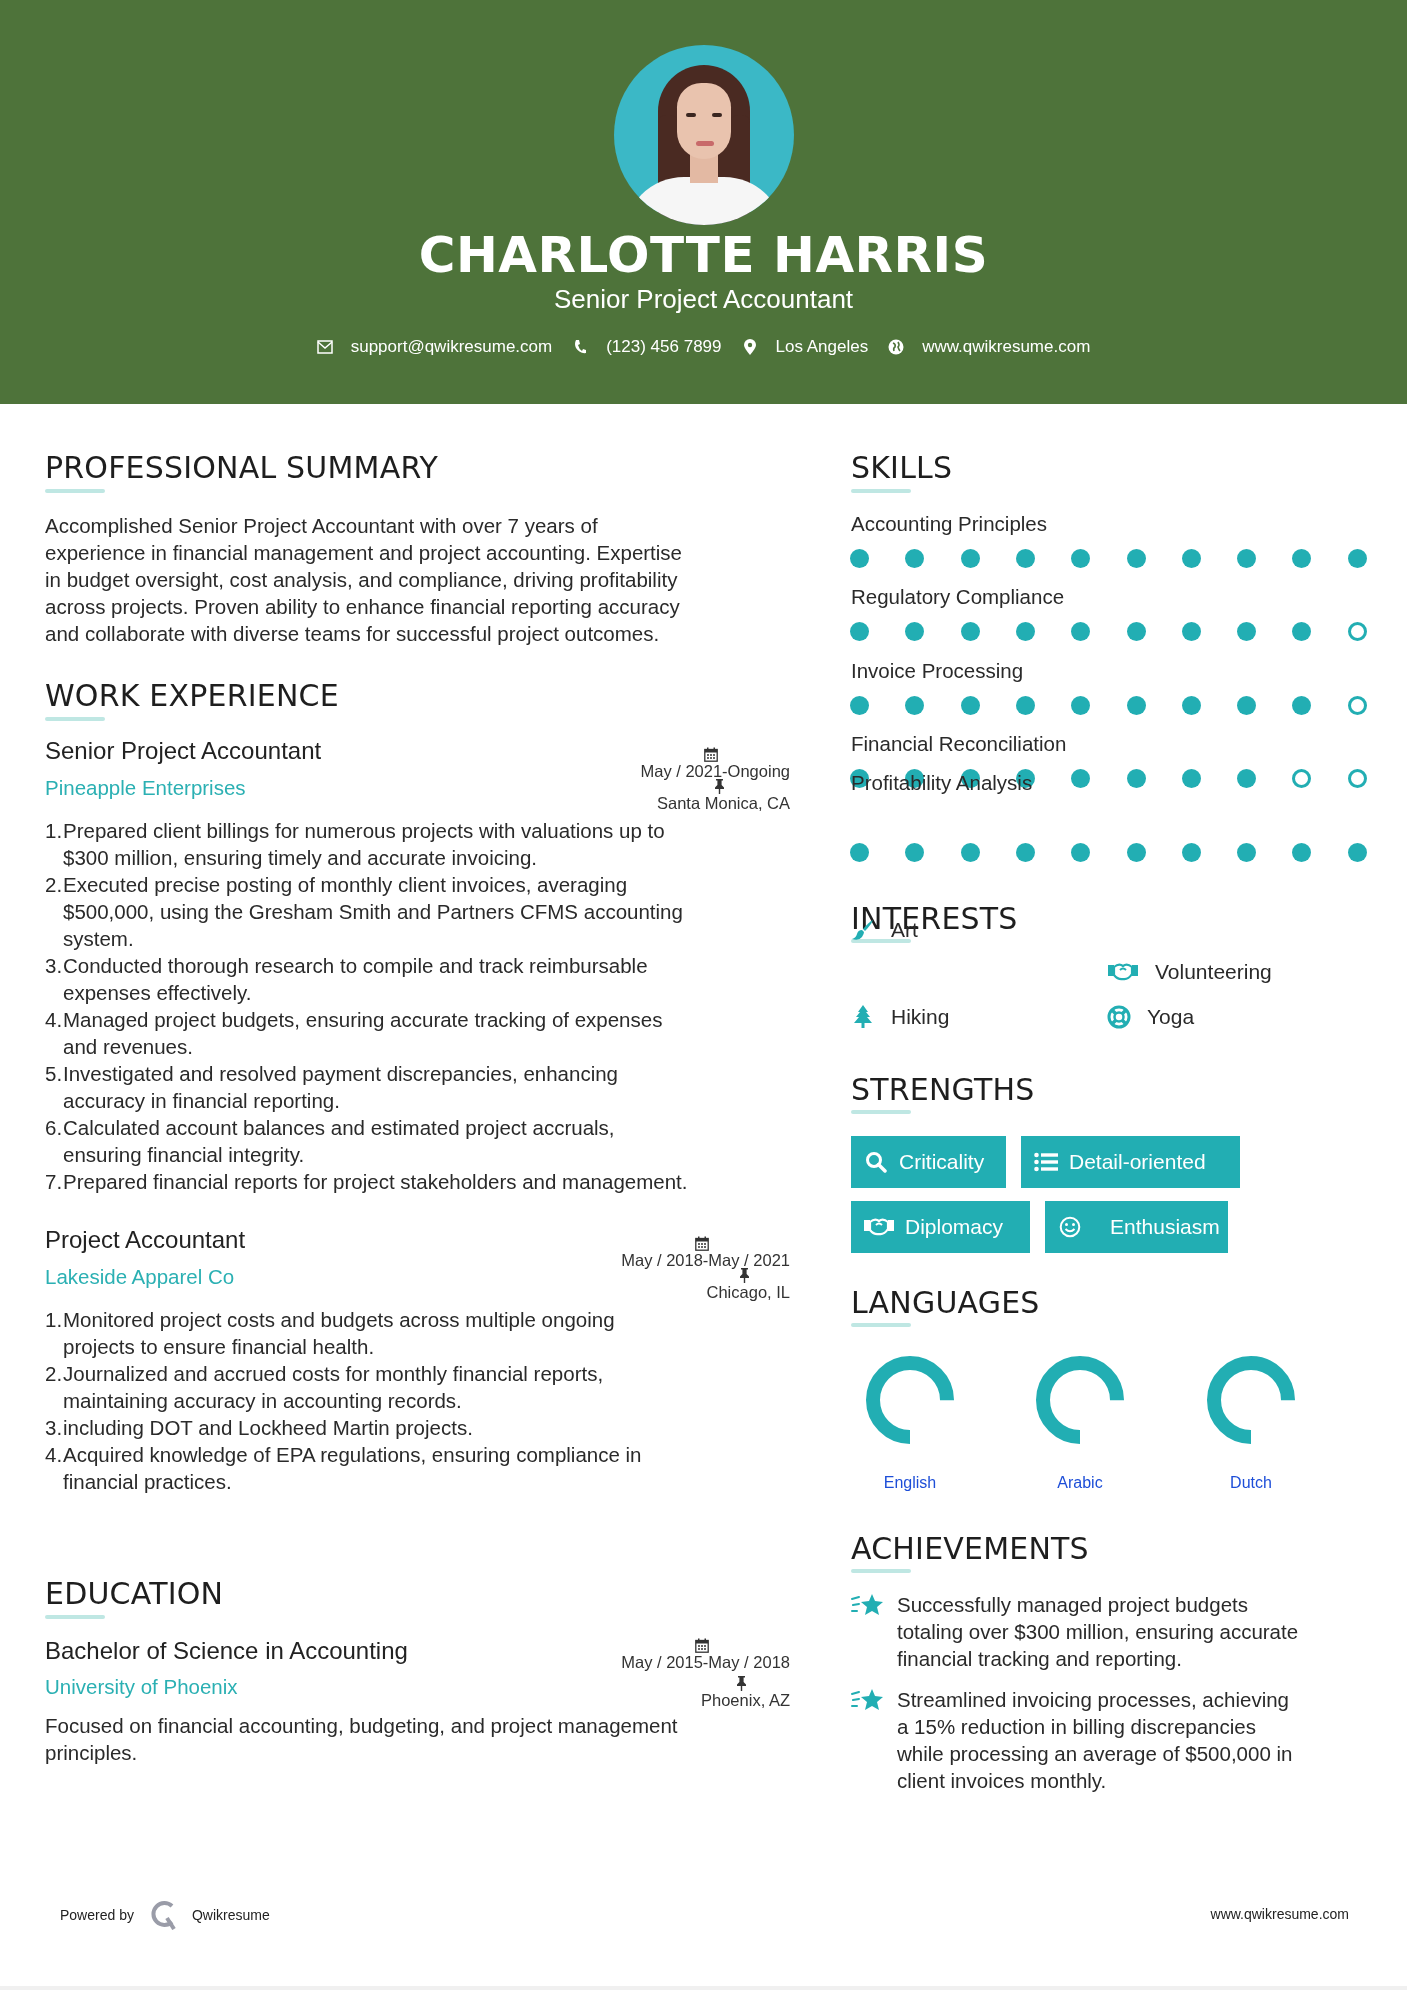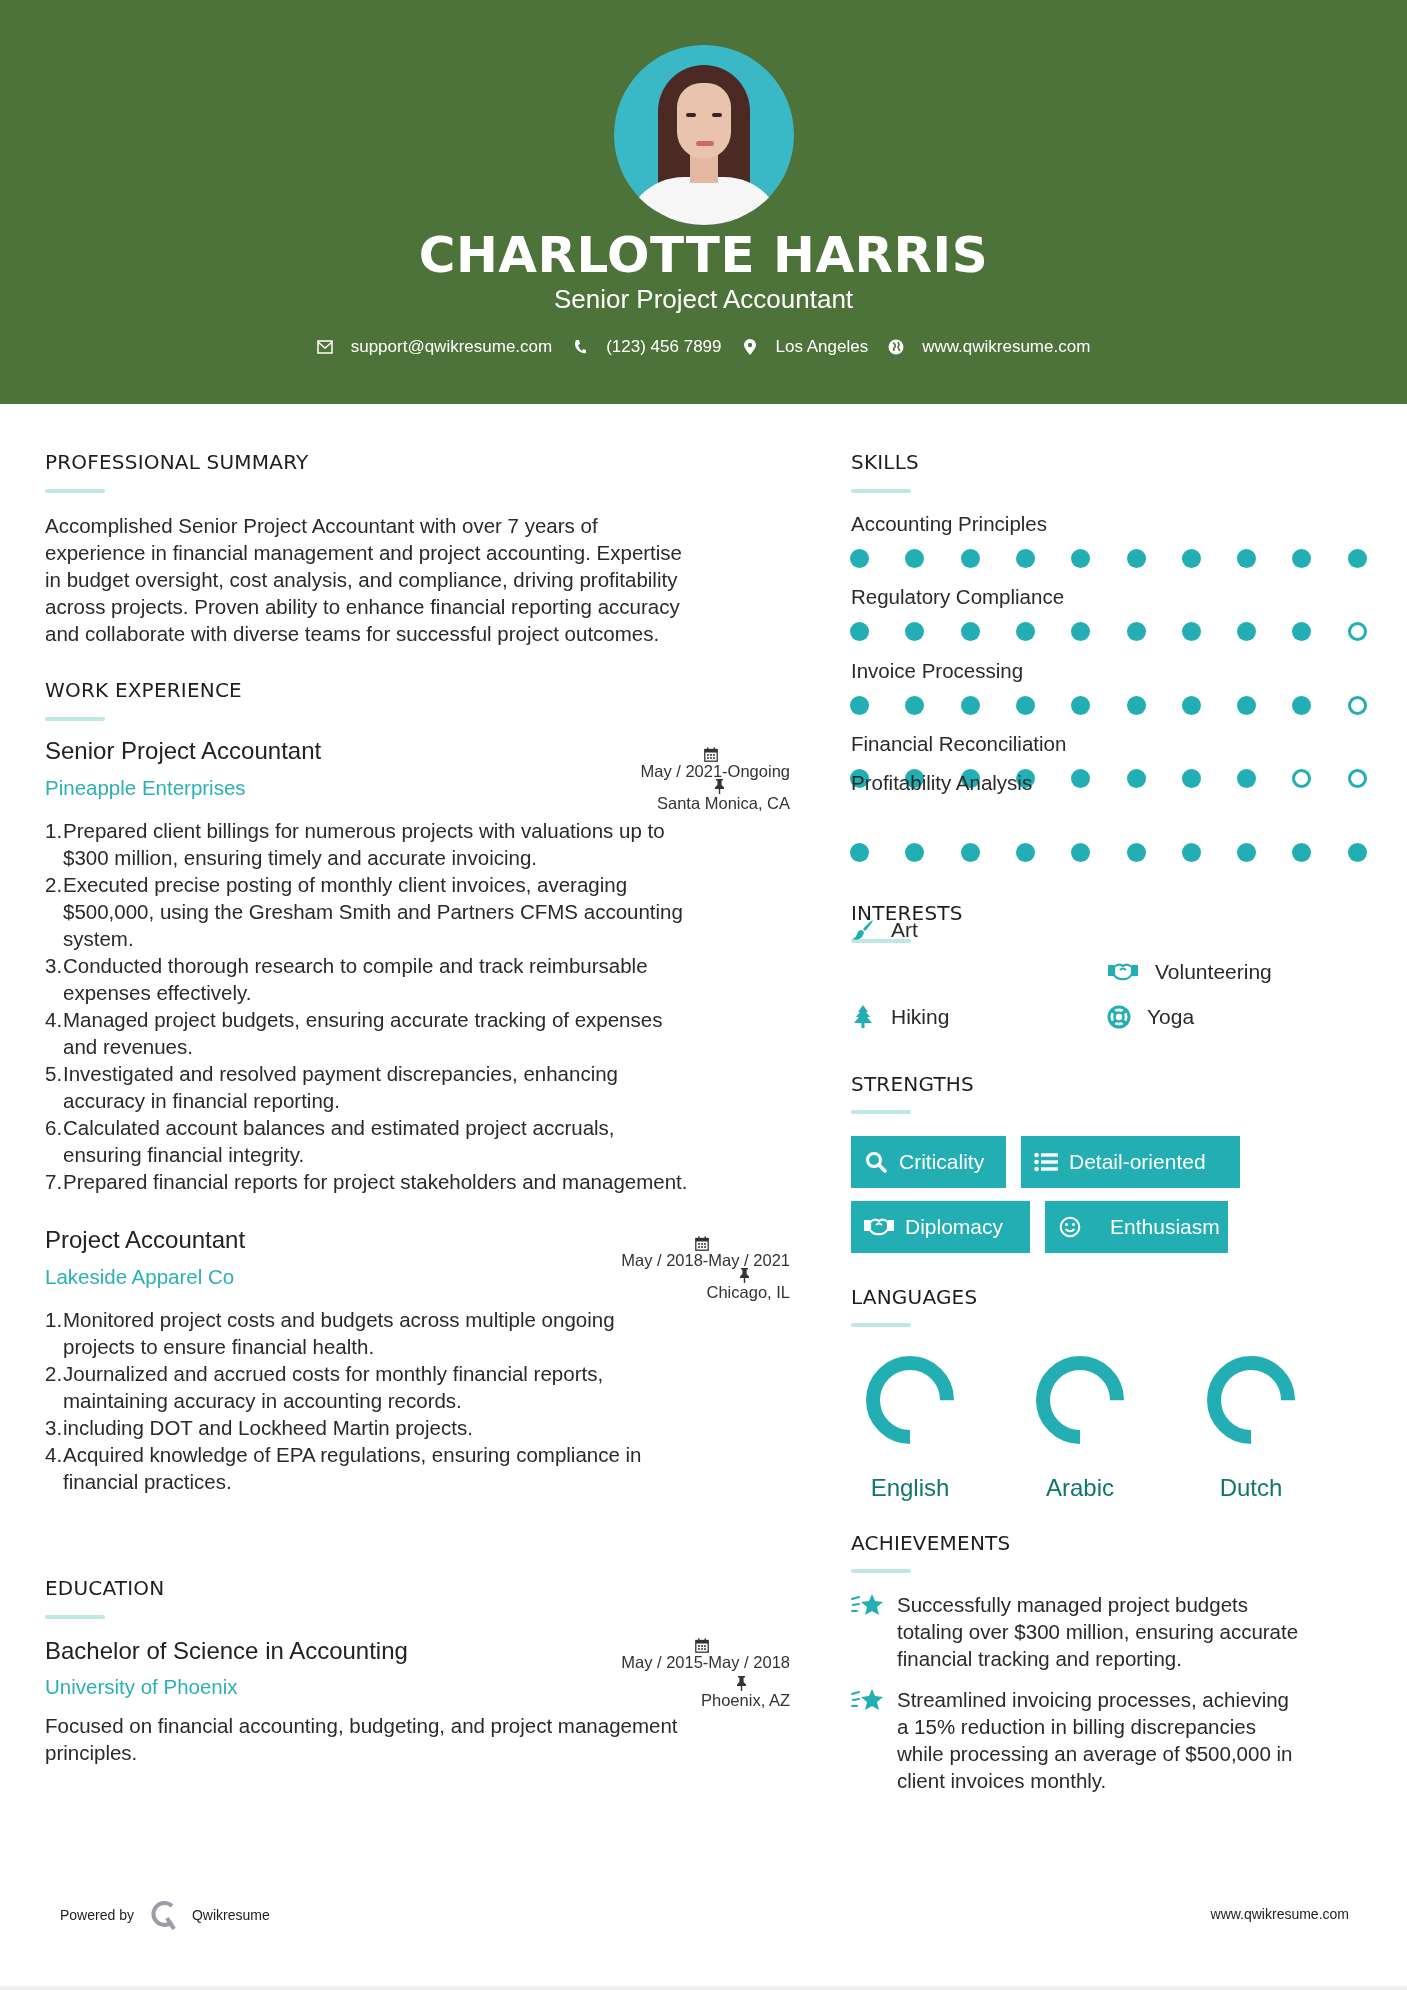--- a/index.html
+++ b/index.html
@@ -20,21 +20,21 @@
   .photo .hair-r { position: absolute; left: 116px; top: 70px; width: 20px; height: 120px; background: #4a2a22; border-radius: 8px; }
 
   .name { position: absolute; left: 0; top: 226px; width: 1407px; text-align: center; color: #ffffff; font-family: "DejaVu Sans", sans-serif; font-weight: bold; font-size: 50px; letter-spacing: 0.5px; }
   .role { position: absolute; left: 0; top: 284px; width: 1407px; text-align: center; color: #ffffff; font-size: 26px; }
   .contact { position: absolute; left: 0; top: 337px; width: 1407px; display: flex; justify-content: center; align-items: center; color: #ffffff; font-size: 17px; }
   .contact .ci { display: flex; align-items: center; margin: 0 10px; }
   .contact .ico { width: 16px; height: 16px; margin-right: 18px; display: inline-flex; align-items: center; justify-content: center; }
   .contact svg { display: block; }
 
   
-  .sec-title { position: absolute; font-family: "DejaVu Sans", sans-serif; font-size: 20px; color: #1e1e1e; letter-spacing: 0.2px; }
+  .sec-title { position: absolute; font-family: "DejaVu Sans", sans-serif; font-size: 30px; color: #1e1e1e; letter-spacing: 0.2px; }
   .sec-line { position: absolute; width: 60px; height: 4px; background: #bfe7e3; border-radius: 2px; }
 
   .para { position: absolute; font-size: 20.5px; line-height: 27px; color: #2a2a2a; }
   .job-title { position: absolute; font-size: 24px; color: #222222; }
   .company { position: absolute; font-size: 20.5px; color: #2bb0b3; }
   .meta { position: absolute; right: 617px; font-size: 16.5px; color: #333333; display: flex; align-items: center; white-space: nowrap; flex-direction: column; }
   .meta .mi { margin-right: 8px; display: inline-flex; }
 
   ol.bullets { position: absolute; list-style: none; font-size: 20.5px; line-height: 27px; color: #2a2a2a; }
   ol.bullets li { position: relative; padding-left: 18px; }
@@ -50,21 +50,21 @@
   .interest { position: absolute; display: flex; align-items: center; font-size: 21px; color: #2a2a2a; }
   .interest .iic { width: 24px; height: 24px; margin-right: 16px; display: inline-flex; align-items: center; justify-content: center; }
 
   
   .badge { position: absolute; height: 52px; background: #22aeb3; color: #ffffff; font-size: 21px; display: flex; align-items: center; padding-left: 12px; }
   .badge .bic { width: 26px; height: 26px; margin-right: 10px; display: inline-flex; align-items: center; justify-content: center; }
 
   
   .lang { position: absolute; width: 110px; text-align: center; }
   .lang svg { display: block; margin: 0 auto; }
-  .lang .lname { margin-top: 26px; font-size: 24px; color: #0f766e; }
+  .lang .lname { margin-top: 26px; font-size: 16px; color: #1d4ed8; }
 
   
   .ach { position: absolute; left: 851px; width: 520px; display: flex; }
   .ach .aic { width: 34px; height: 30px; flex: none; margin-right: 12px; margin-top: 0px; }
   .ach .atext { font-size: 20.5px; line-height: 27px; color: #2a2a2a; }
 
   
   .footer-left { position: absolute; left: 60px; top: 1900px; display: flex; align-items: center; font-size: 14px; color: #222222; }
   .footer-left .qlogo { margin: 0 14px 0 16px; display: inline-flex; }
   .footer-left .qlink { color: #222222; }

